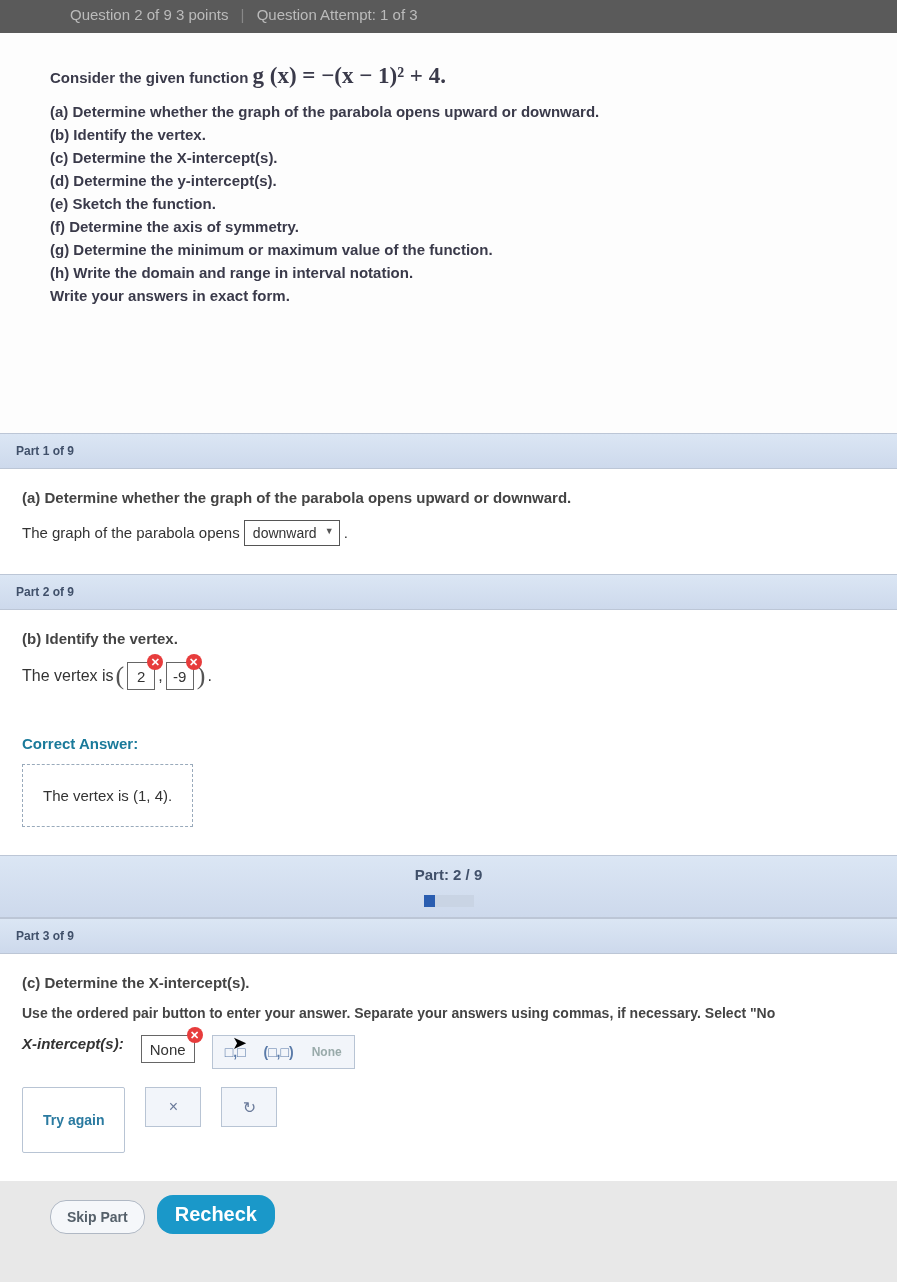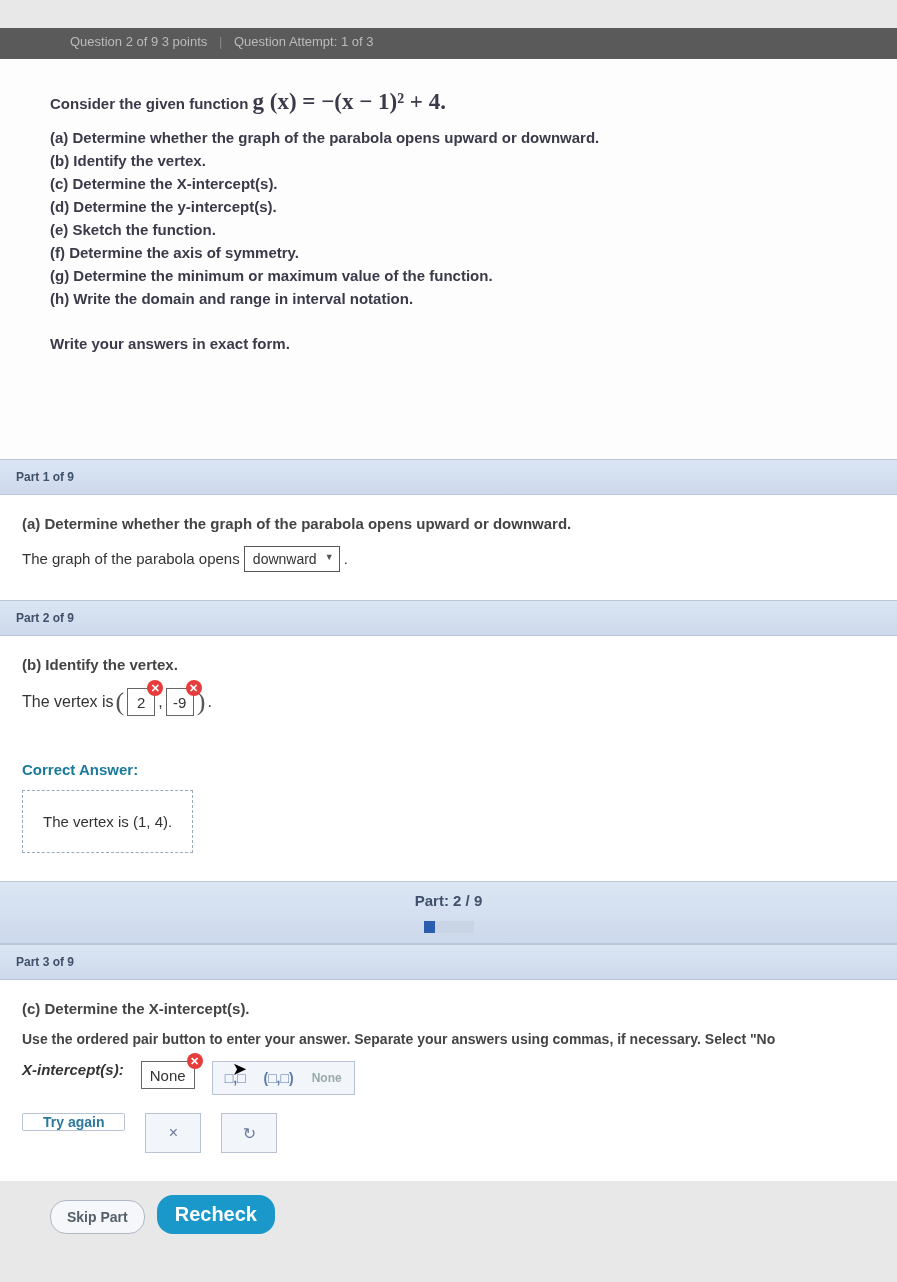--- a/index.html
+++ b/index.html
@@ -6,33 +6,32 @@
   body {
     font-family: Arial, Helvetica, sans-serif;
     background: #e8e8e8;
     color: #333;
     width: 897px;
   }
   .topbar {
     background: #5a5a5a;
     color: #bbb;
     padding: 6px 40px 10px 70px;
-    font-size: 13px;
-    margin-top: 28px;
+    font-size: 15px;
   }
   .topbar .sep { margin: 0 8px; color: #888; }
   .content {
     background: #fdfdfd;
     padding: 24px 40px 10px 50px;
     min-height: 400px;
   }
   .prompt-line { margin: 6px 0; color: #3a3a4a; font-size: 15px; font-weight: 600; }
   .intro { margin-bottom: 14px; }
   .formula { font-family: 'Times New Roman', serif; font-size: 23px; }
-  .instruct { margin-top: 28px; }
+  .instruct { margin-top: 6px; }
 
   .part-header {
     background: linear-gradient(#dbe6f4, #cdd9ec);
     padding: 10px 16px;
     font-weight: 700;
     color: #40506a;
     border-top: 1px solid #bcc6d6;
     border-bottom: 1px solid #bcc6d6;
     font-size: 12px;
   }
@@ -144,21 +143,21 @@
     font-size: 14px;
     font-weight: 600;
     cursor: pointer;
   }
   .palette .pbtn.small { font-size: 12px; color: #9aa; }
 
   .try-again-btn {
     border: 1px solid #b8c4d4;
     background: #fff;
     color: #2a7aa0;
-    padding: 0 20px;
+    padding: 24px 20px;
     font-size: 14px;
     font-weight: 600;
     border-radius: 2px;
     cursor: pointer;
   }
   .bottom-controls {
     display: flex; gap: 20px; align-items: flex-start; margin-top: 18px;
   }
   .ctrl-box {
     border: 1px solid #b8c4d4;

